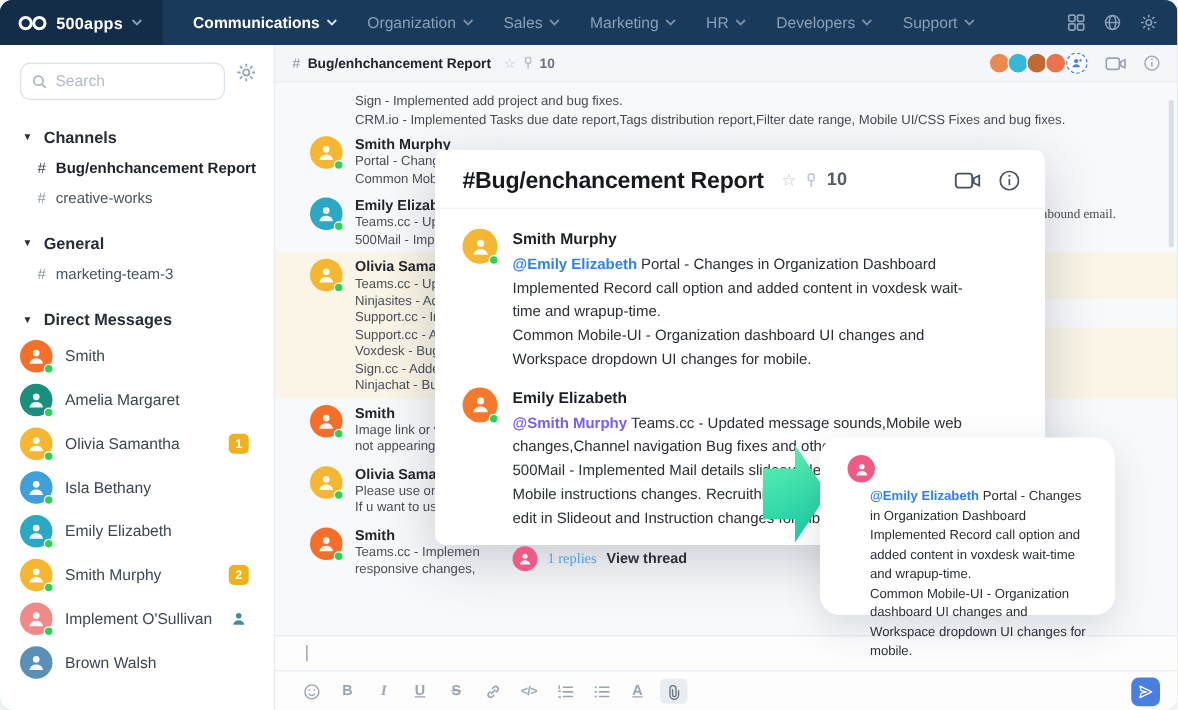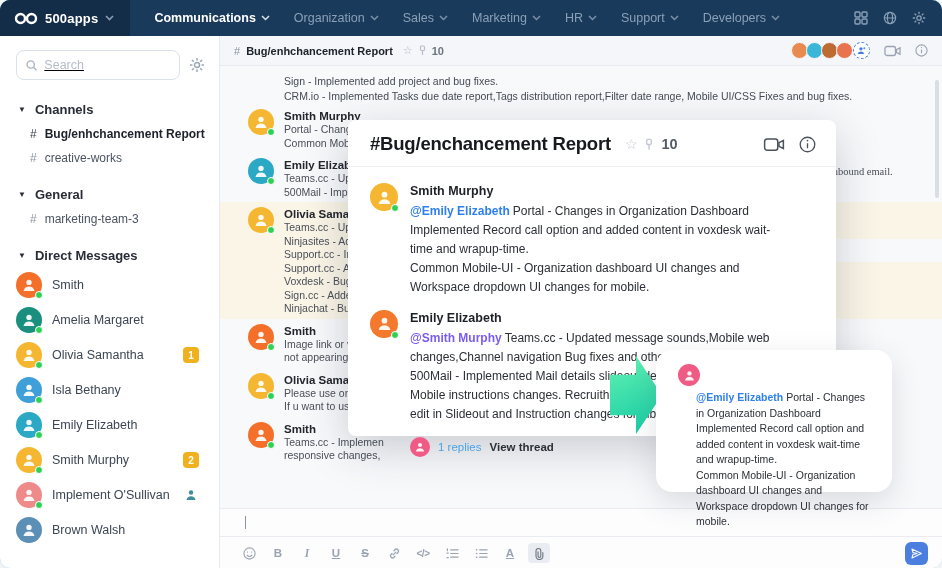--- a/index.html
+++ b/index.html
@@ -16,21 +16,21 @@
   .menu-item { display:flex; align-items:center; gap:5px; padding:0 10px; height:36px;
                color:#8aa0b6; font-size:12.5px; cursor:pointer; }
   .menu-item.active { color:#ffffff; font-weight:700; }
   .menu-item svg, .brand svg.chev { opacity:.85; }
   .nav-right { margin-left:auto; display:flex; align-items:center; gap:15px; padding-right:16px; color:#8aa0b6; }
   .nav-right .nav-ic { cursor:pointer; display:flex; }
 
   
   .sidebar { position:absolute; top:36px; left:0; bottom:0; width:220px; background:#ffffff;
              border-right:1px solid #e7ebf1; padding:14px 14px 0 16px; overflow:hidden; }
-  .search-row { display:flex; align-items:center; gap:9px;text-decoration:underline; }
+  .search-row { display:flex; gap:9px; }
   .search-box { flex:1; display:flex; align-items:center; gap:7px; border:1px solid #d9e1ea;
                 border-radius:8px; height:30px; padding:0 9px; background:#fff; }
   .search-box input { border:none; outline:none; width:100%; font-size:12.5px; color:#333;
                       font-family:"Liberation Sans", sans-serif; background:transparent; }
   .search-box input::placeholder { color:#b4bcc7; }
   .side-gear { color:#9aa6b4; display:flex; cursor:pointer; }
   .sec-head { display:flex; align-items:center; gap:9px; margin:22px 0 0 2px; cursor:pointer; }
   .sec-head .caret { font-size:8px; color:#2a2f3a; }
   .sec-head .sec-title { font-size:13px; font-weight:700; color:#272c36; }
   .chan-item { display:flex; align-items:center; gap:8px; margin:10px 0 0 14px; cursor:pointer; }
@@ -109,21 +109,21 @@
   .modal-ic { color:#4b525c; display:flex; margin-left:14px; cursor:pointer; }
   .modal-body { padding:16px 22px 0 22px; }
   .mmsg { display:flex; gap:12px; margin-bottom:13px; }
   .av.s28 { width:28px; height:28px; }
   .mm-name { font-size:12.5px; font-weight:700; color:#1d2026; line-height:16px; margin-bottom:3px; }
   .mm-text { font-size:12px; color:#2b2f36; line-height:1.58; width:362px; }
   .mention-blue { color:#2f80ed; font-weight:700; margin-right:3px; }
   .mention-purple { color:#7a5cf0; font-weight:700; margin-right:3px; }
   .thread-row { display:flex; align-items:center; gap:8px; margin:2px 0 0 40px; cursor:pointer; }
   .av.s20 { width:20px; height:20px; }
-  .thread-replies { font-size:11.5px; color:#4aa3e8; }
+  .thread-replies { font-size:11.5px; color:#4aa3e8;font-family:Liberation Serif, serif; }
   .thread-view { font-size:11.5px; font-weight:700; color:#2b2f36; }
 
   
   .green-arrow { position:absolute; left:610px; top:356px; width:52px; height:78px; z-index:11;
                  background:linear-gradient(160deg,#63f2b4 0%,#12c9a2 100%);
                  clip-path:polygon(0 24%,50% 24%,50% 0,100% 50%,50% 100%,50% 76%,0 76%); }
   .callout { position:absolute; left:656px; top:350px; width:236px; height:142px; background:#fff;
              border-radius:16px; box-shadow:0 10px 30px rgba(60,70,90,.16); z-index:12; padding:14px 16px 0 40px; }
   .callout .av { position:absolute; left:22px; top:14px; }
   .av.s22 { width:22px; height:22px; }
@@ -171,27 +171,27 @@
             <polyline points="1,1 4.5,4.5 8,1"></polyline>
           </svg>
         </div>
       <div class="menu-item">
           <span>HR</span>
           <svg width="9" height="6" viewBox="0 0 9 6" fill="none" stroke="currentColor" stroke-width="1.5">
             <polyline points="1,1 4.5,4.5 8,1"></polyline>
           </svg>
         </div>
       <div class="menu-item">
-          <span>Support</span>
+          <span>Developers</span>
           <svg width="9" height="6" viewBox="0 0 9 6" fill="none" stroke="currentColor" stroke-width="1.5">
             <polyline points="1,1 4.5,4.5 8,1"></polyline>
           </svg>
         </div>
       <div class="menu-item">
-          <span>Developers</span>
+          <span>Support</span>
           <svg width="9" height="6" viewBox="0 0 9 6" fill="none" stroke="currentColor" stroke-width="1.5">
             <polyline points="1,1 4.5,4.5 8,1"></polyline>
           </svg>
         </div>
     </nav>
     <div class="nav-right">
       <span class="nav-ic">
           <svg width="14" height="14" viewBox="0 0 14 14" fill="none" stroke="currentColor" stroke-width="1.4">
             <rect x="1" y="1" width="5" height="5" rx="1"></rect>
             <rect x="8" y="1" width="5" height="5" rx="1"></rect>

